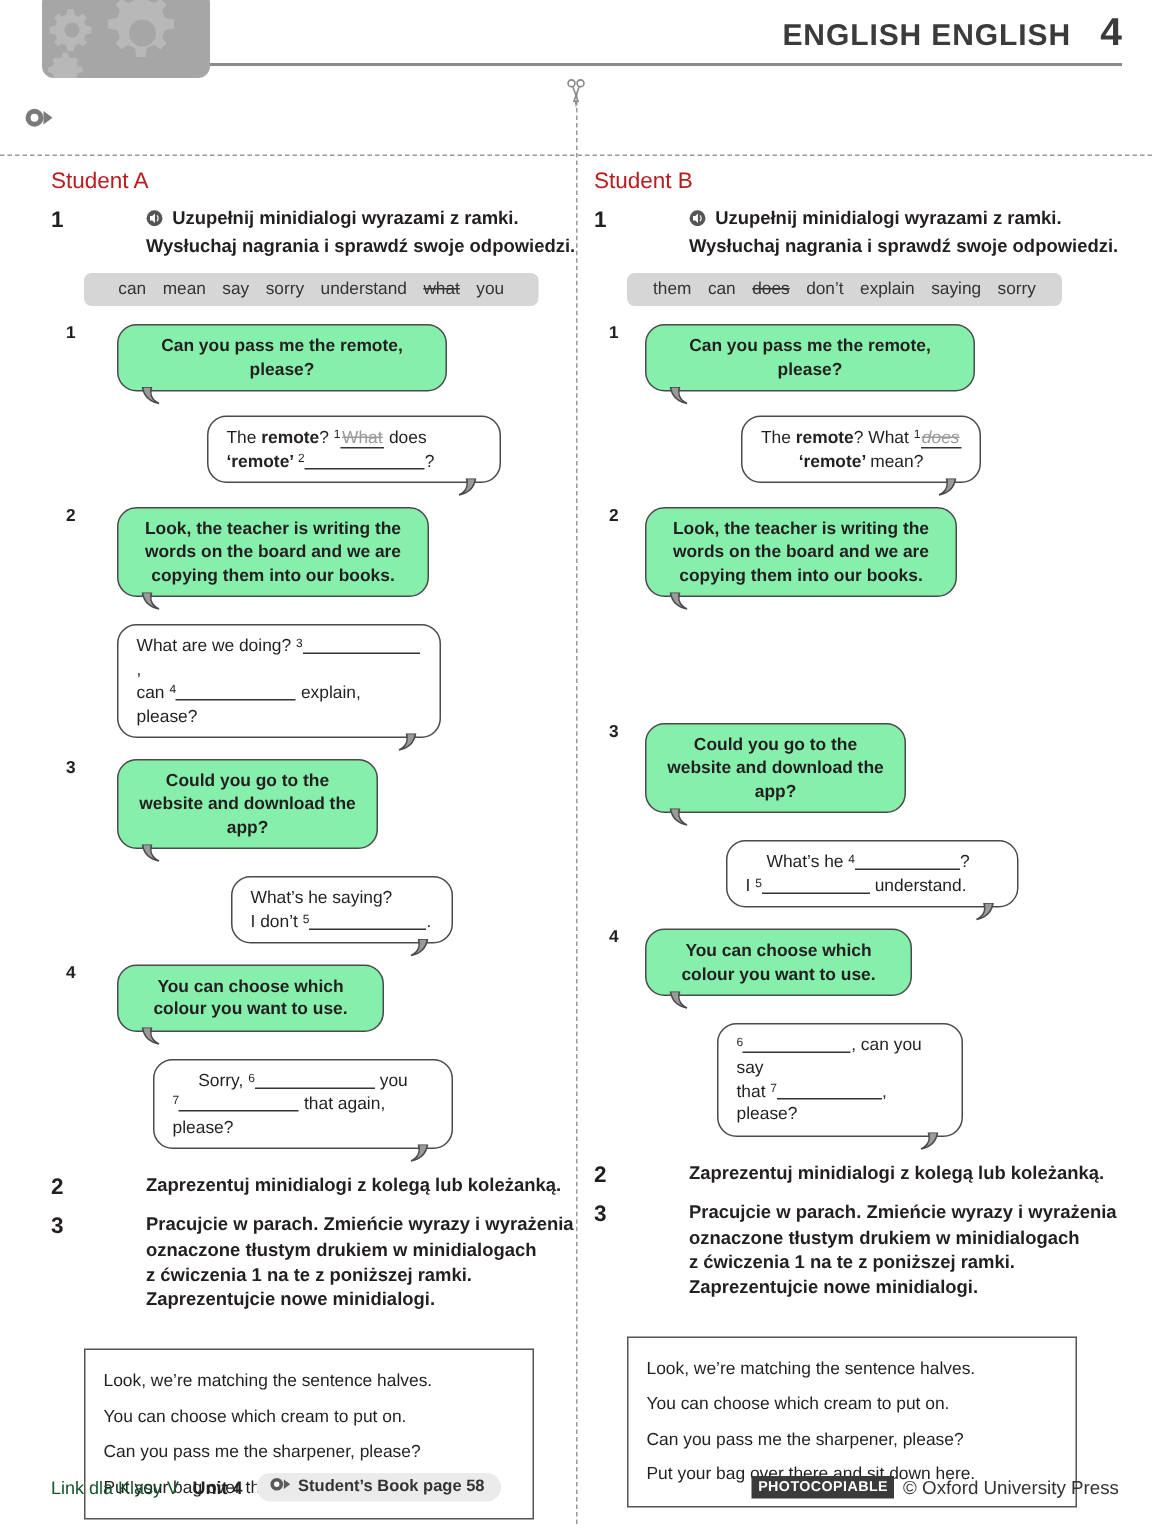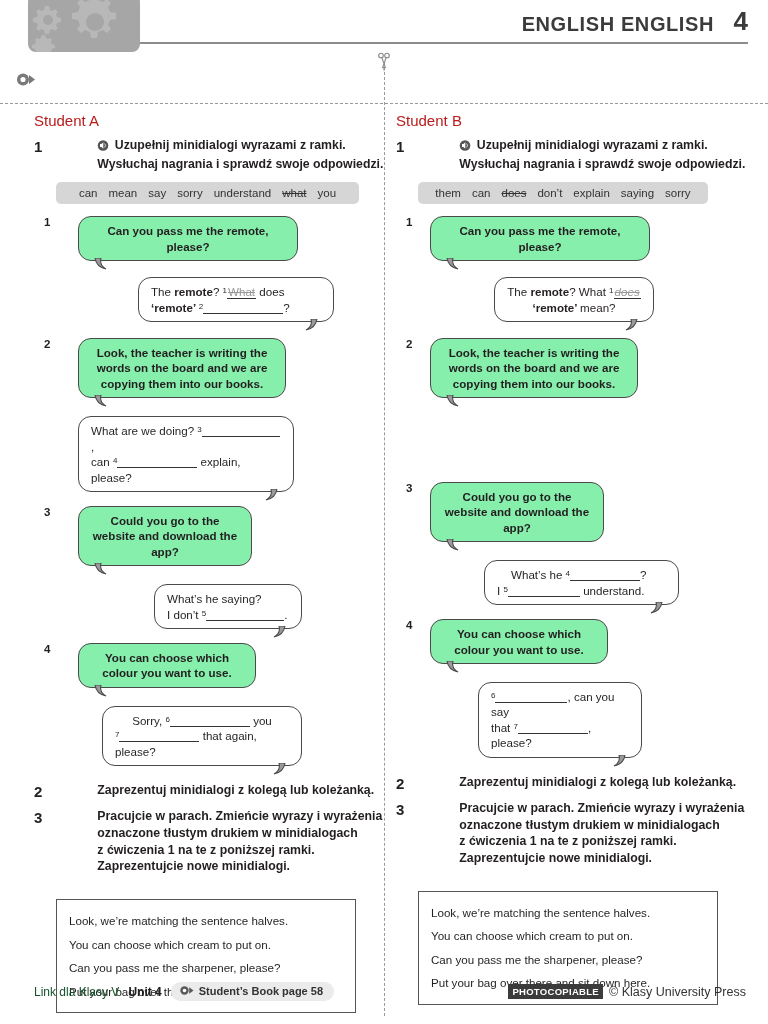--- a/index.html
+++ b/index.html
@@ -486,15 +486,15 @@
           <circle cx="4.5" cy="4.5" r="4.2" fill="#5a5a5a"></circle>
           <circle cx="4.5" cy="4.5" r="1.8" fill="#fff"></circle>
           <path d="M9.2 1.3 L13.5 4.5 L9.2 7.7 Z" fill="#5a5a5a"></path>
         </svg>
       </span>
       <span>Student’s Book page 58</span>
     </span>
   </div>
   <div class="footer-right">
     <span class="photocopiable">PHOTOCOPIABLE</span>
-    <span>© Klasy University Press</span>
+    <span>© Oxford University Press</span>
   </div>
 </div>
 
 </body></html>

